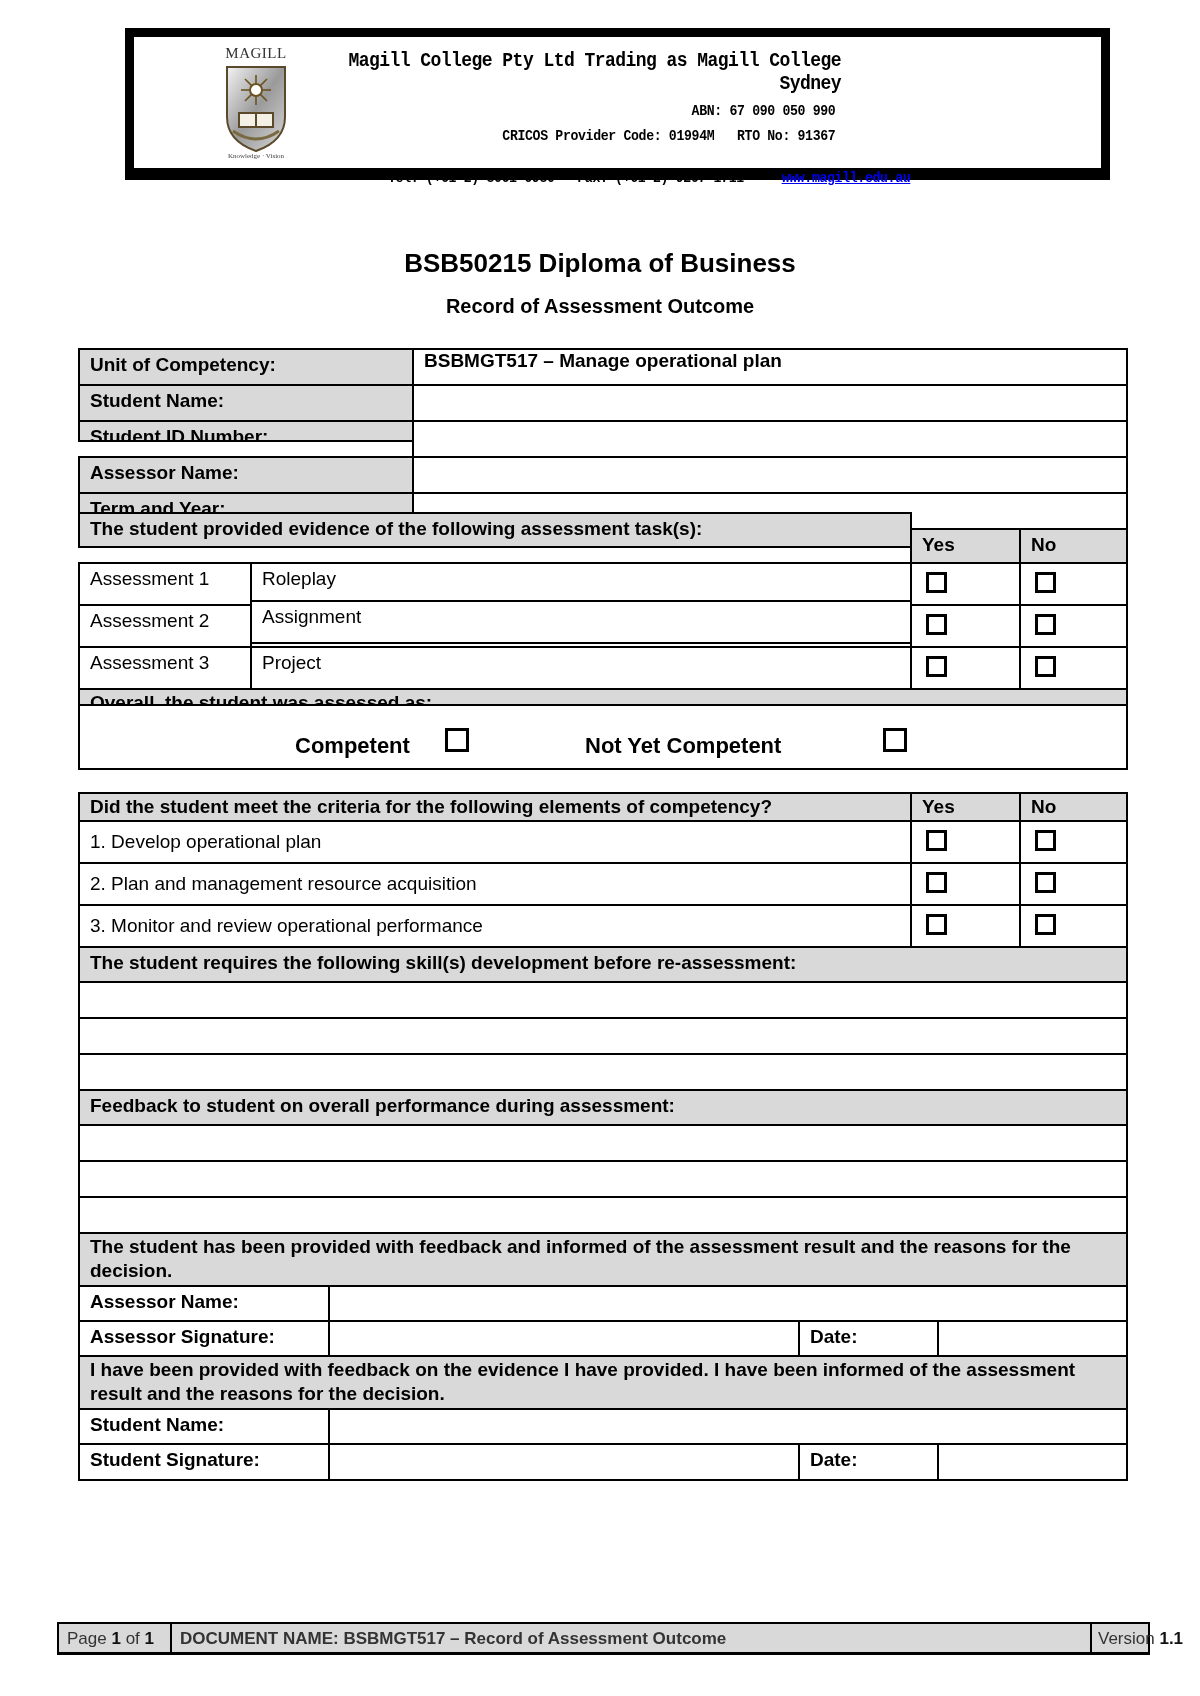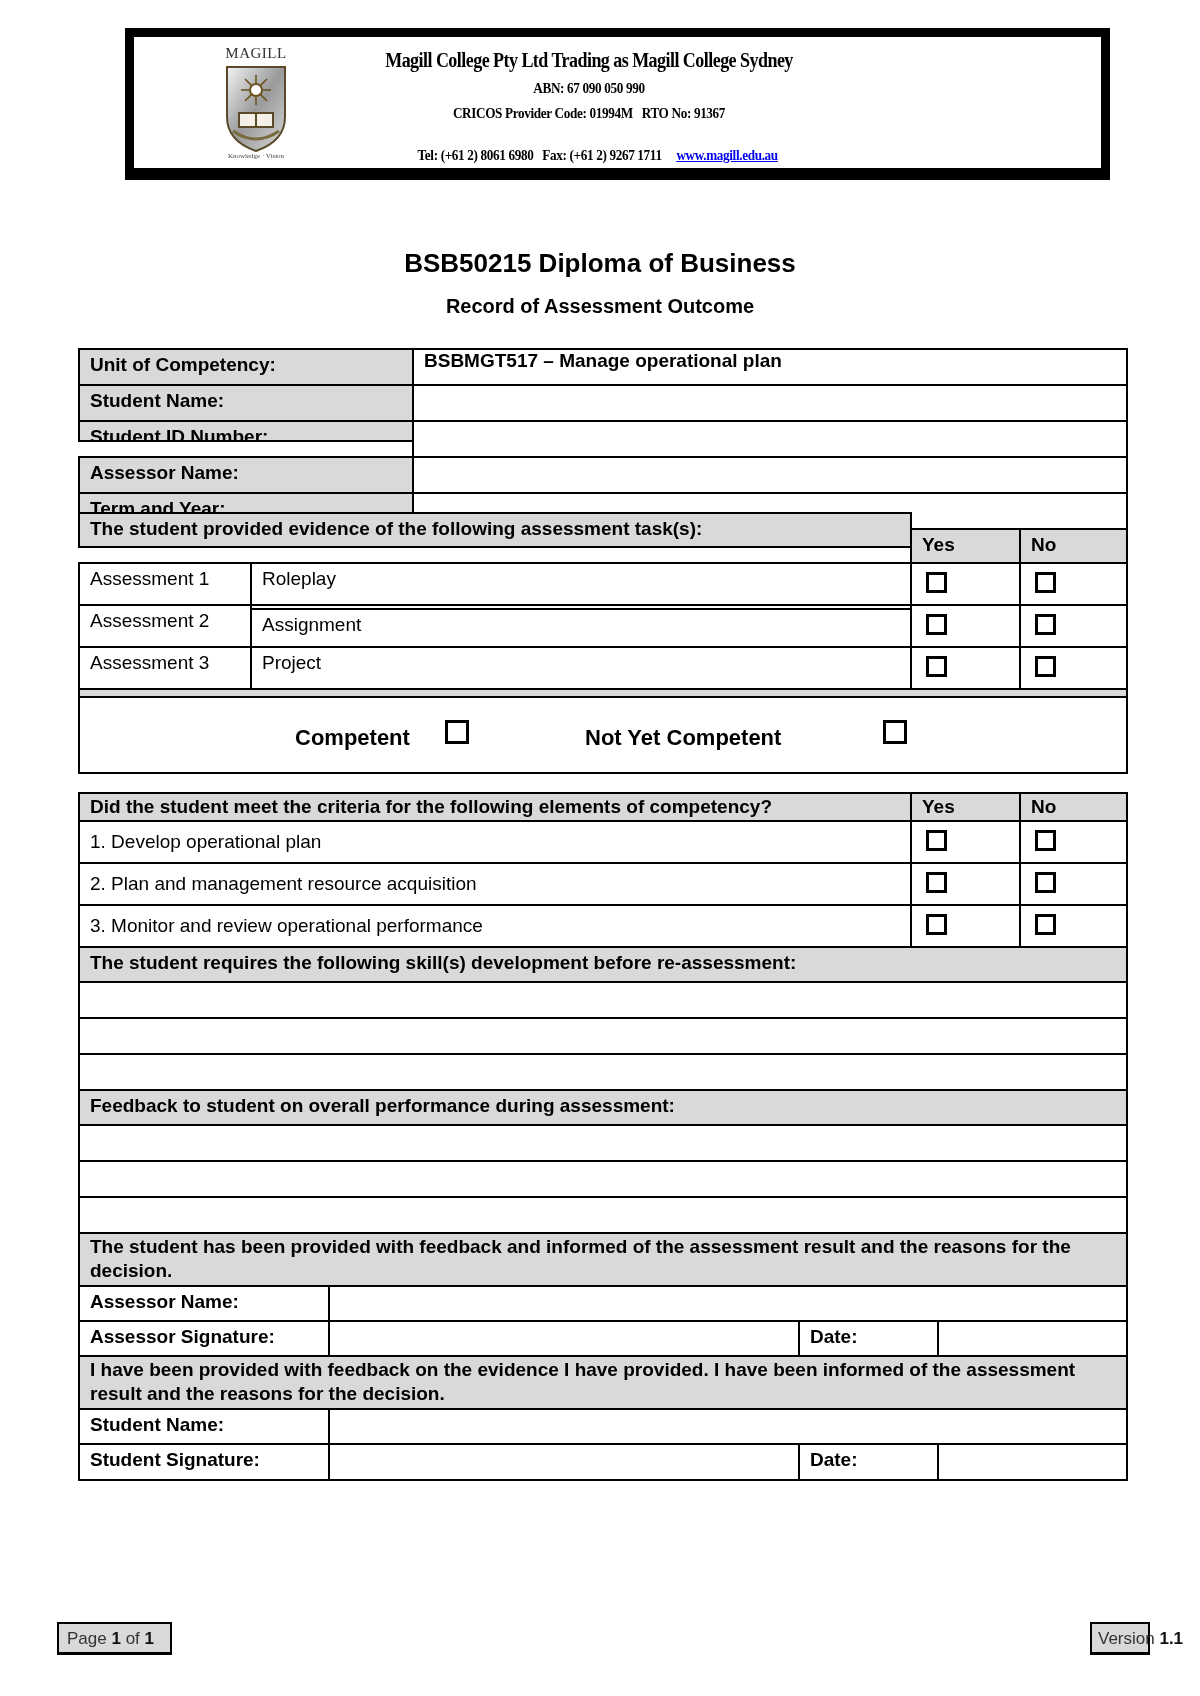--- a/index.html
+++ b/index.html
@@ -8,22 +8,22 @@
 
   
   .letterhead { position:absolute; left:125px; top:28px; width:985px; height:152px;
                 box-sizing:border-box; border:9px solid #000; border-bottom-width:12px; background:#fff; }
   .logo { position:absolute; left:82px; top:8px; width:80px; height:118px; }
   .logo-word { position:absolute; left:0; top:0; width:80px; text-align:center;
                font-family:"Liberation Serif", serif; font-size:15px; letter-spacing:0.5px; color:#333; }
   .logo-shield { position:absolute; left:9px; top:20px; }
   .logo-motto { position:absolute; left:0; top:107px; width:80px; text-align:center;
                 font-family:"Liberation Serif", serif; font-size:7px; color:#444; }
-  .lh-text { position:absolute; left:175px; top:8px; width:560px; text-align:center;
-             font-family:Liberation Serif, serif; }
+  .lh-text { position:absolute; left:175px; top:8px; width:560px; text-align:right;
+             font-family:Liberation Mono, monospace; }
   .lh-name { font-size:20px; font-weight:bold; letter-spacing:-0.6px; margin-top:4px; transform:scaleX(0.9); }
   .lh-line { font-size:15px; font-weight:bold; letter-spacing:-0.4px; margin-top:8px; transform:scaleX(0.88); }
   .lh-line a { color:#0000ee; text-decoration:underline; }
 
   
   .title { position:absolute; left:0; width:1200px; text-align:center; font-weight:bold; }
   .title-main { top:248px; font-size:26px; }
   .title-sub  { top:295px; font-size:20px; }
 
   
@@ -110,41 +110,41 @@
     <div class="cell" style="left:172px;top:214px;width:662px;height:44px;">Roleplay</div>
     <div class="cell" style="left:832px;top:214px;width:111px;height:44px;">
         <span class="cb" style="left:14px;top:8px;"></span>
       </div>
     <div class="cell" style="left:941px;top:214px;width:109px;height:44px;">
         <span class="cb" style="left:14px;top:8px;"></span>
       </div>
   </div>
   <div>
     <div class="cell" style="left:0;top:256px;width:174px;height:44px;">Assessment 2</div>
-    <div class="cell" style="left:172px;top:260px;width:662px;height:44px;">Assignment</div>
+    <div class="cell" style="left:172px;top:252px;width:662px;height:44px;">Assignment</div>
     <div class="cell" style="left:832px;top:256px;width:111px;height:44px;">
         <span class="cb" style="left:14px;top:8px;"></span>
       </div>
     <div class="cell" style="left:941px;top:256px;width:109px;height:44px;">
         <span class="cb" style="left:14px;top:8px;"></span>
       </div>
   </div>
   <div>
     <div class="cell" style="left:0;top:298px;width:174px;height:44px;">Assessment 3</div>
     <div class="cell" style="left:172px;top:298px;width:662px;height:44px;">Project</div>
     <div class="cell" style="left:832px;top:298px;width:111px;height:44px;">
         <span class="cb" style="left:14px;top:8px;"></span>
       </div>
     <div class="cell" style="left:941px;top:298px;width:109px;height:44px;">
         <span class="cb" style="left:14px;top:8px;"></span>
       </div>
   </div>
 
   <div class="cell shade bold" style="left:0;top:340px;width:1050px;height:30px;padding-top:2px;">Overall, the student was assessed as:</div>
-  <div class="cell" style="left:0;top:348px;width:1050px;height:78px;">
+  <div class="cell" style="left:0;top:356px;width:1050px;height:66px;">
     <span class="comp-label" style="left:215px;top:27px;">Competent</span>
     <span class="cb" style="left:365px;top:22px;width:24px;height:24px;"></span>
     <span class="comp-label" style="left:505px;top:27px;">Not Yet Competent</span>
     <span class="cb" style="left:803px;top:22px;width:24px;height:24px;"></span>
   </div>
 
   <div class="cell shade bold" style="left:0;top:444px;width:834px;height:30px;padding-top:2px;">Did the student meet the criteria for the following elements of competency?</div>
   <div class="cell shade bold" style="left:832px;top:444px;width:111px;height:30px;padding-top:2px;">Yes</div>
   <div class="cell shade bold" style="left:941px;top:444px;width:109px;height:30px;padding-top:2px;">No</div>
 
@@ -200,16 +200,17 @@
   <div class="cell bold" style="left:0;top:1095px;width:252px;height:38px;">Student Signature:</div>
   <div class="cell" style="left:250px;top:1095px;width:472px;height:38px;"></div>
   <div class="cell bold" style="left:720px;top:1095px;width:141px;height:38px;">Date:</div>
   <div class="cell" style="left:859px;top:1095px;width:191px;height:38px;"></div>
 </div>
 
 <div class="footer">
   <div class="fcell" style="left:0;width:115px;">
     <span style="white-space:pre;">Page </span><b>1</b><span style="white-space:pre;"> of </span><b>1</b>
   </div>
+  <div class="fcell" style="left:113px;width:922px;font-weight:bold;">DOCUMENT NAME: BSBMGT517 – Record of Assessment Outcome</div>
   <div class="fcell" style="left:1033px;width:60px;padding-left:6px;">
     <span style="white-space:pre;margin-top:15px;">Version </span><b>1.1</b>
   </div>
 </div>
 
 </body></html>

